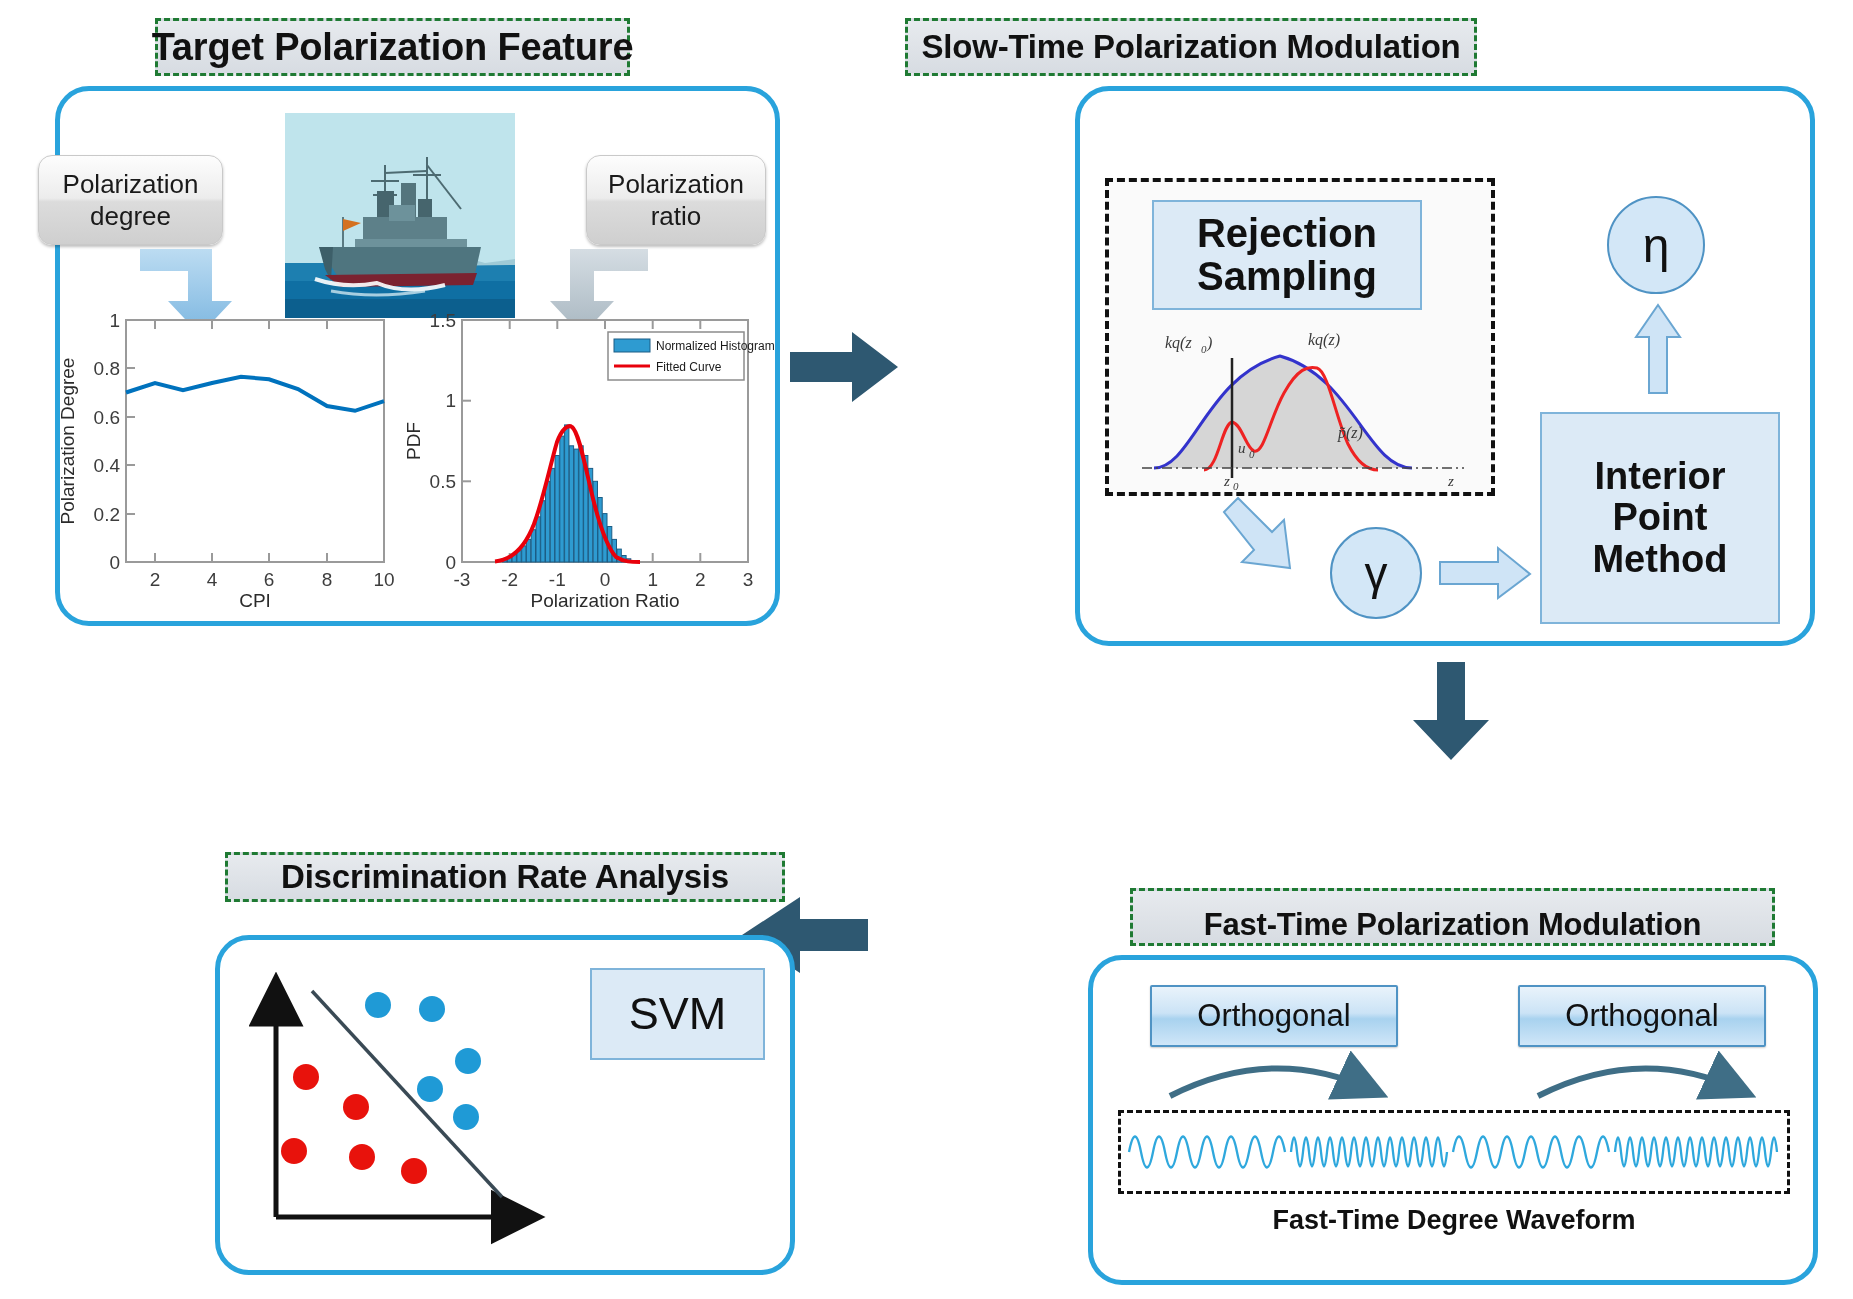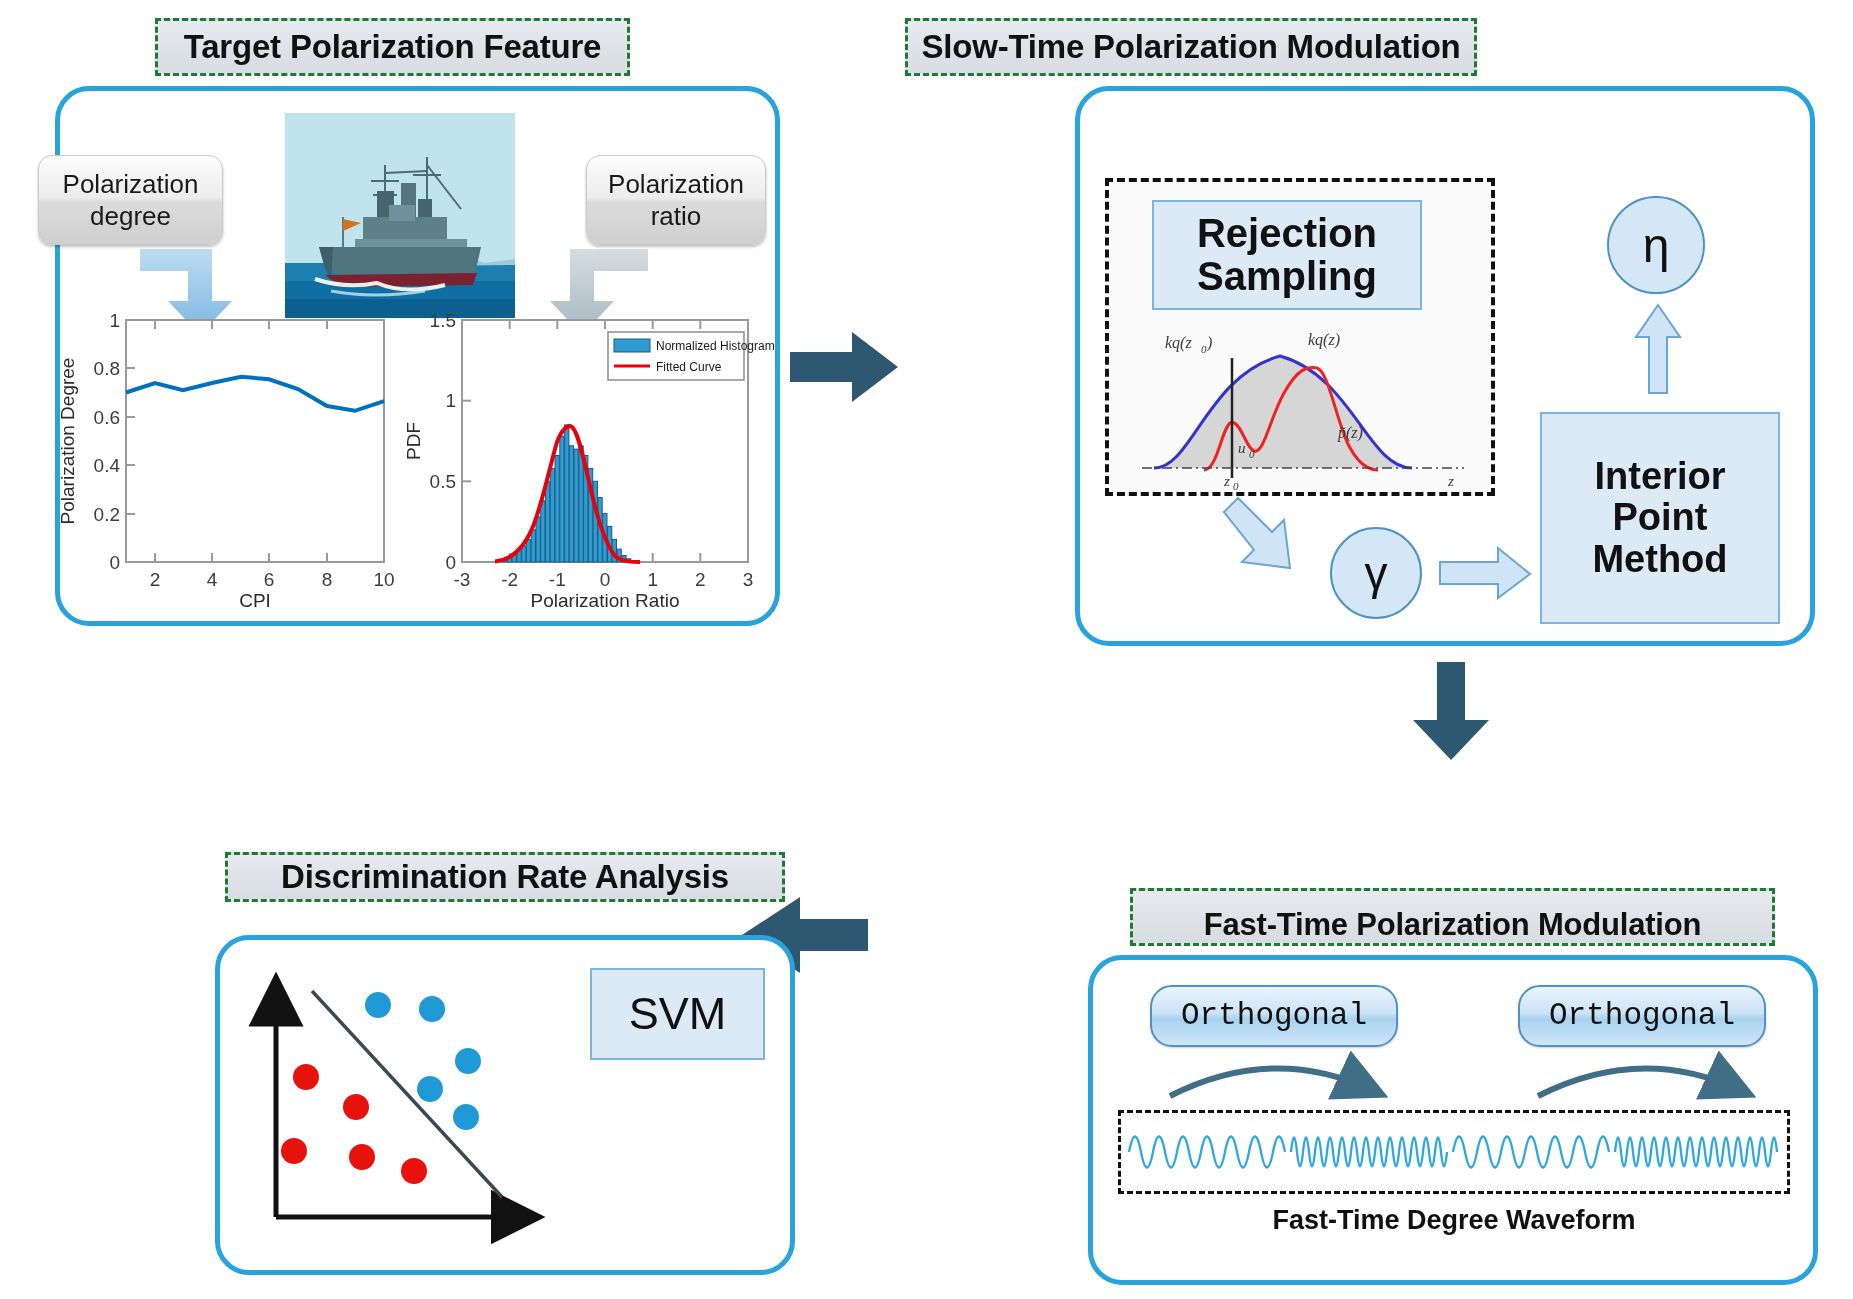--- a/index.html
+++ b/index.html
@@ -47,23 +47,22 @@
     border:2px solid #7fb4da;
     border-radius:0;
     display:flex;align-items:center;justify-content:center;
     text-align:center;color:#111;
     box-sizing:border-box;
     line-height:1.08;
   }
   .blue-box.glossy{
     background:linear-gradient(180deg,#e9f3fb 0%,#cbe3f6 45%,#a8d2ef 55%,#cfe6f8 100%);
     border:2px solid #4f93c4;
-    border-radius:22px;
+    border-radius:2px;
     box-shadow:0 1px 2px rgba(0,0,0,.2);
-    font-family:Liberation Mono, monospace;
   }
   .circle-node{
     position:absolute;
     background:#d3e7f7;
     border:2px solid #4f93c4;
     border-radius:50%;
     display:flex;align-items:center;justify-content:center;
     color:#111;box-sizing:border-box;
   }
   .dashed-box{
@@ -77,21 +76,21 @@
     border:3px dashed #111;
     background:#ffffff;
     box-sizing:border-box;
   }
   svg{display:block;overflow:visible;}
   .cap{position:absolute;font-weight:bold;color:#111;}
 </style>
 </head>
 <body>
 
-<div class="stage-title" style="left:155px;top:18px;width:475px;height:58px;font-size:33px;">
+<div class="stage-title" style="left:155px;top:18px;width:475px;height:58px;font-size:38px;">
   <span>Target Polarization Feature</span>
 </div>
 
 <div class="panel" style="left:55px;top:86px;width:725px;height:540px;">
 </div>
 
 <div class="abs" style="left:285px;top:113px;width:230px;height:205px;overflow:hidden;">
   <svg width="230" height="205" viewBox="0 0 230 205">
     <rect x="0" y="0" width="230" height="205" fill="#bfe4ec"></rect>
     <rect x="0" y="150" width="230" height="55" fill="#1d7fb0"></rect>

